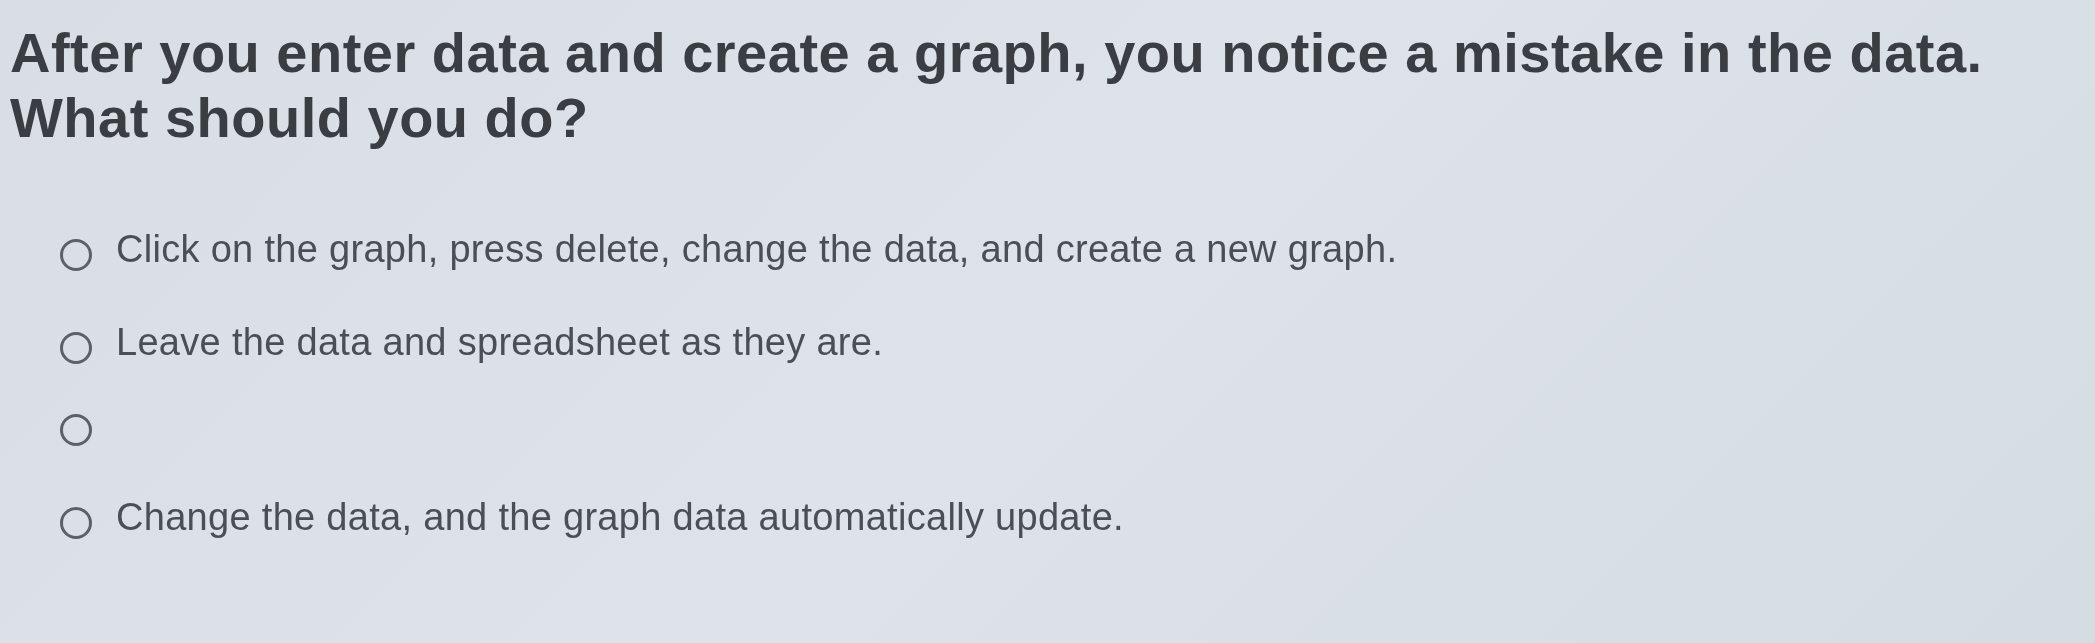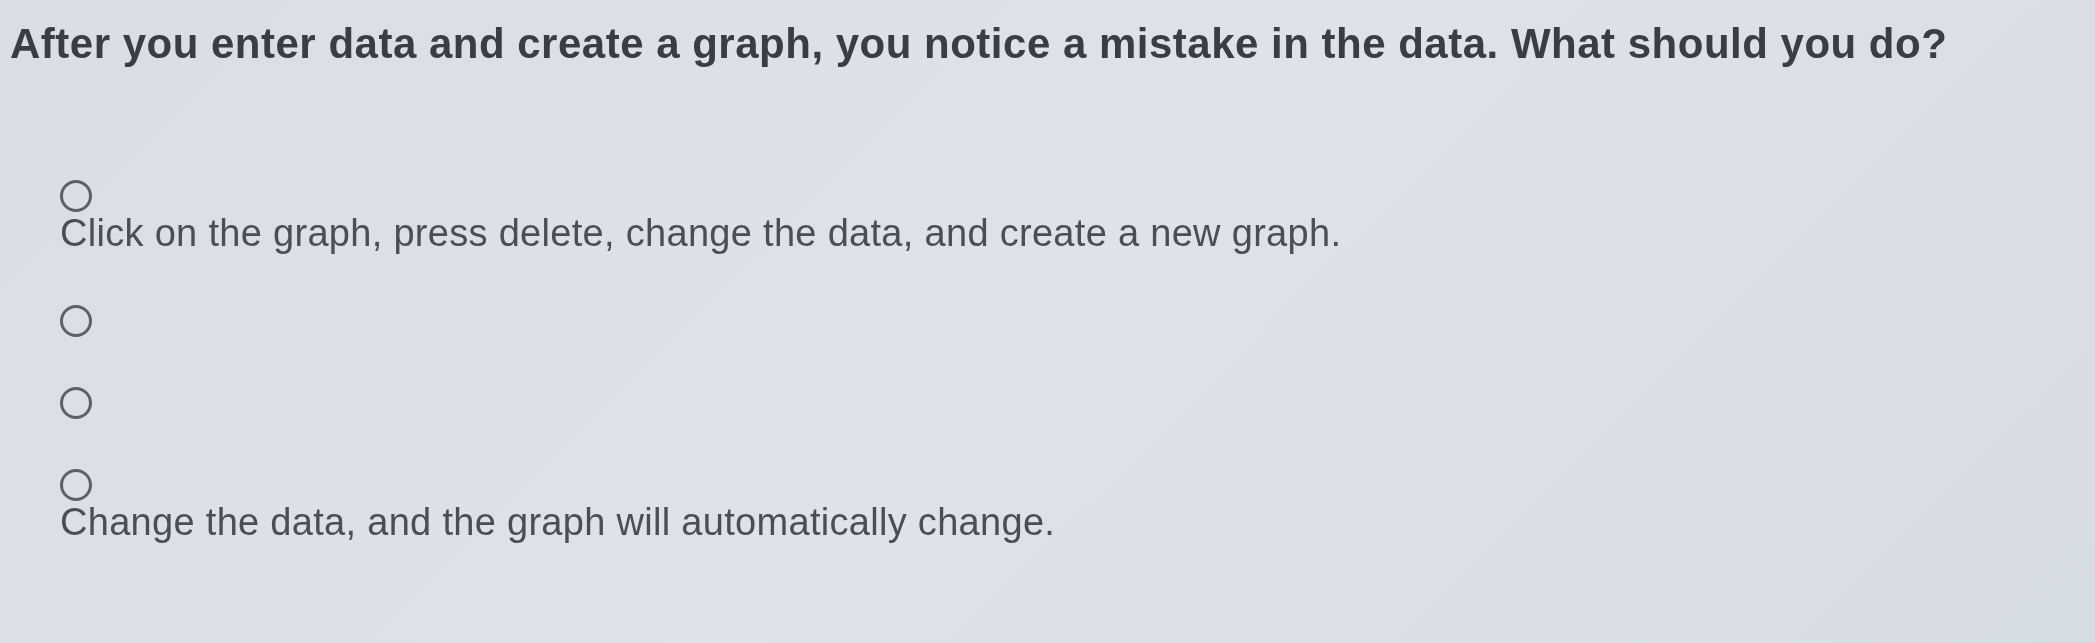--- a/index.html
+++ b/index.html
@@ -9,35 +9,34 @@
     }
     body {
       background: linear-gradient(135deg, #d8dee4 0%, #dde3e8 50%, #d5dce2 100%);
       font-family: Arial, Helvetica, sans-serif;
       width: 2095px;
       height: 643px;
       padding: 20px 10px;
       overflow: hidden;
     }
     .question-text {
-      font-size: 42px;
+      font-size: 56px;
       font-weight: bold;
       color: #3a3e42;
-      margin-bottom: 112px;
+      margin-bottom: 78px;
       letter-spacing: 0.5px;
     }
     .options-container {
       padding-left: 50px;
     }
     .option-row {
       display: flex;
-      align-items: flex-start;
+      align-items: flex-end;
       margin-bottom: 50px;
       cursor: pointer;
-      flex-direction: column;
     }
     .radio-circle {
       width: 32px;
       height: 32px;
       border: 3px solid #5a6268;
       border-radius: 50%;
       margin-right: 24px;
       flex-shrink: 0;
       background: transparent;
     }
@@ -52,21 +51,22 @@
 
 <div class="question-text">After you enter data and create a graph, you notice a mistake in the data. What should you do?</div>
 
 <div class="options-container">
   <div class="option-row">
     <div class="radio-circle"></div>
     <div class="option-label">Click on the graph, press delete, change the data, and create a new graph.</div>
   </div>
   <div class="option-row">
     <div class="radio-circle"></div>
+    <div class="option-label">Leave the data and spreadsheet as they are.</div>
   </div>
   <div class="option-row">
     <div class="radio-circle"></div>
   </div>
   <div class="option-row">
     <div class="radio-circle"></div>
-    <div class="option-label">Change the data, and the graph will automatically change.</div>
+    <div class="option-label">Change the data, and the graph data automatically update.</div>
   </div>
 </div>
 
 </body></html>

